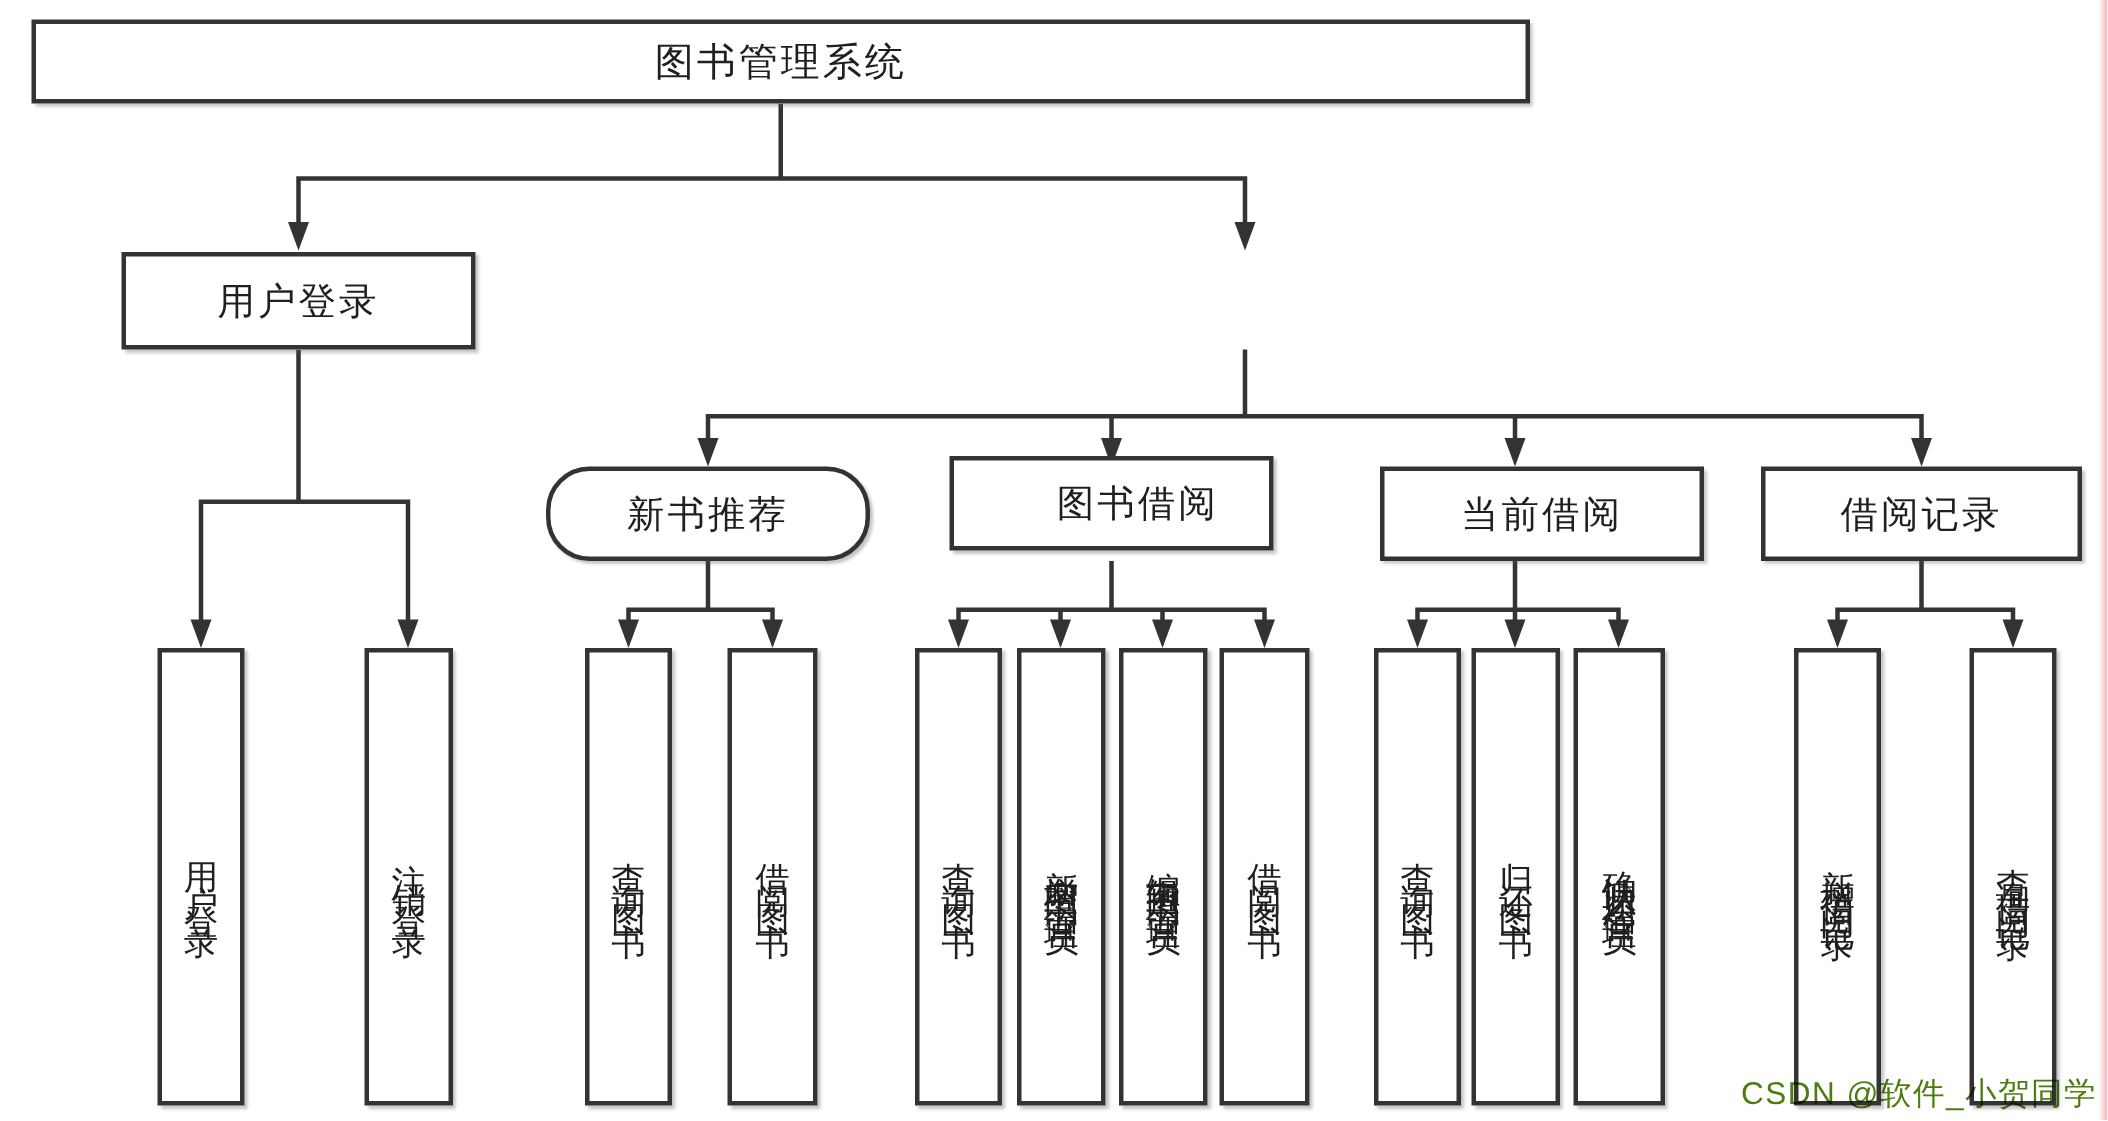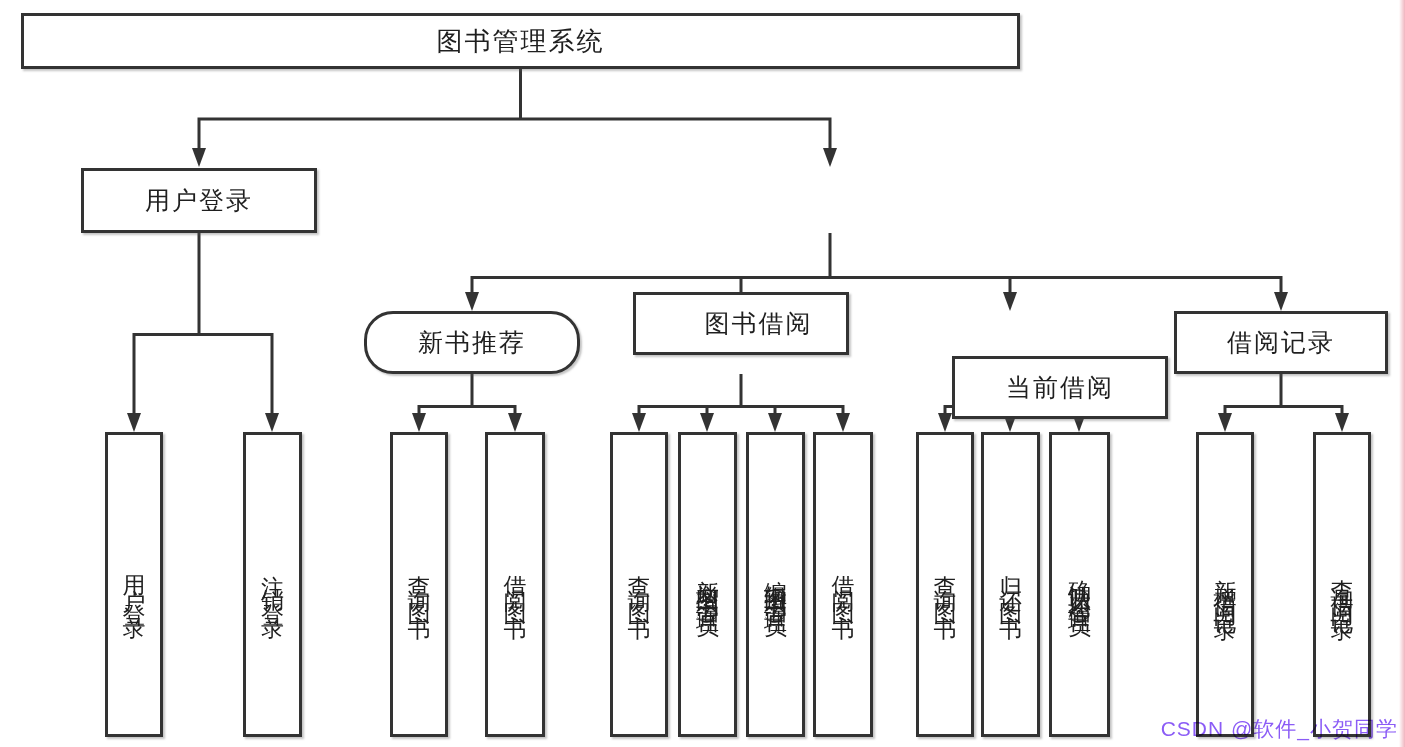--- a/index.html
+++ b/index.html
@@ -32,21 +32,21 @@
     line-height:1;
     white-space:nowrap;
   }
   .ls4 span{letter-spacing:14px;}
   .ls6 span{letter-spacing:8px;}
   .ls9 span{letter-spacing:5px;}
   #watermark{
     position:absolute;
     right:7px;bottom:4px;
     font-size:21px;
-    color:#8b5cf6;
+    color:#4d7c0f;
     letter-spacing:1px;
     z-index:5;
     mix-blend-mode:multiply;
     white-space:nowrap;
   }
   #edge-strip{
     position:absolute;
     right:0;top:0;
     width:6px;height:100%;
     background:linear-gradient(to right, rgba(248,214,220,0), #f0b4be);
@@ -101,24 +101,24 @@
     <span>图书管理系统</span>
   </div>
 
   <div class="box hbox" style="left:81px;top:168px;width:236px;height:65px;">
     <span>用户登录</span>
   </div>
 
   <div class="box hbox" style="left:364px;top:311px;width:216px;height:63px;border-radius:29px;">
     <span>新书推荐</span>
   </div>
-  <div class="box hbox" style="left:633px;top:292px;width:216px;height:63px;padding-left:35px;">
+  <div class="box hbox" style="left:633px;top:304px;width:216px;height:63px;padding-left:35px;">
     <span>图书借阅</span>
   </div>
-  <div class="box hbox" style="left:952px;top:311px;width:216px;height:63px;margin-top:45px;">
+  <div class="box hbox" style="left:920px;top:311px;width:216px;height:63px;">
     <span>当前借阅</span>
   </div>
   <div class="box hbox" style="left:1174px;top:311px;width:214px;height:63px;">
     <span>借阅记录</span>
   </div>
 
   <div class="box vbox ls4" style="left:105px;top:432px;width:58px;height:305px;">
     <span>用户登录</span>
   </div>
   <div class="box vbox ls4" style="left:243px;top:432px;width:59px;height:305px;">

